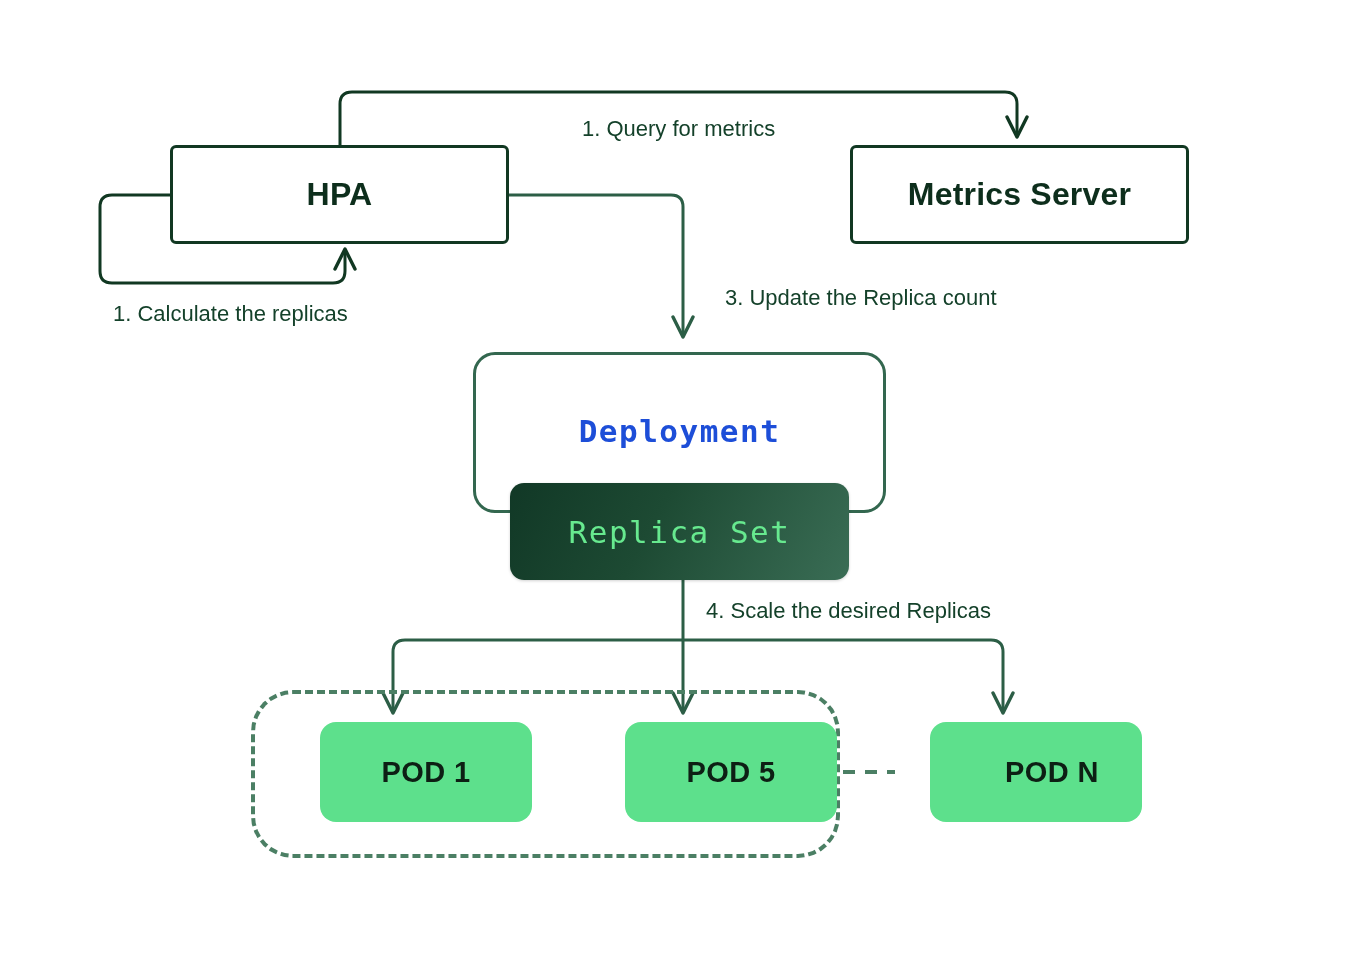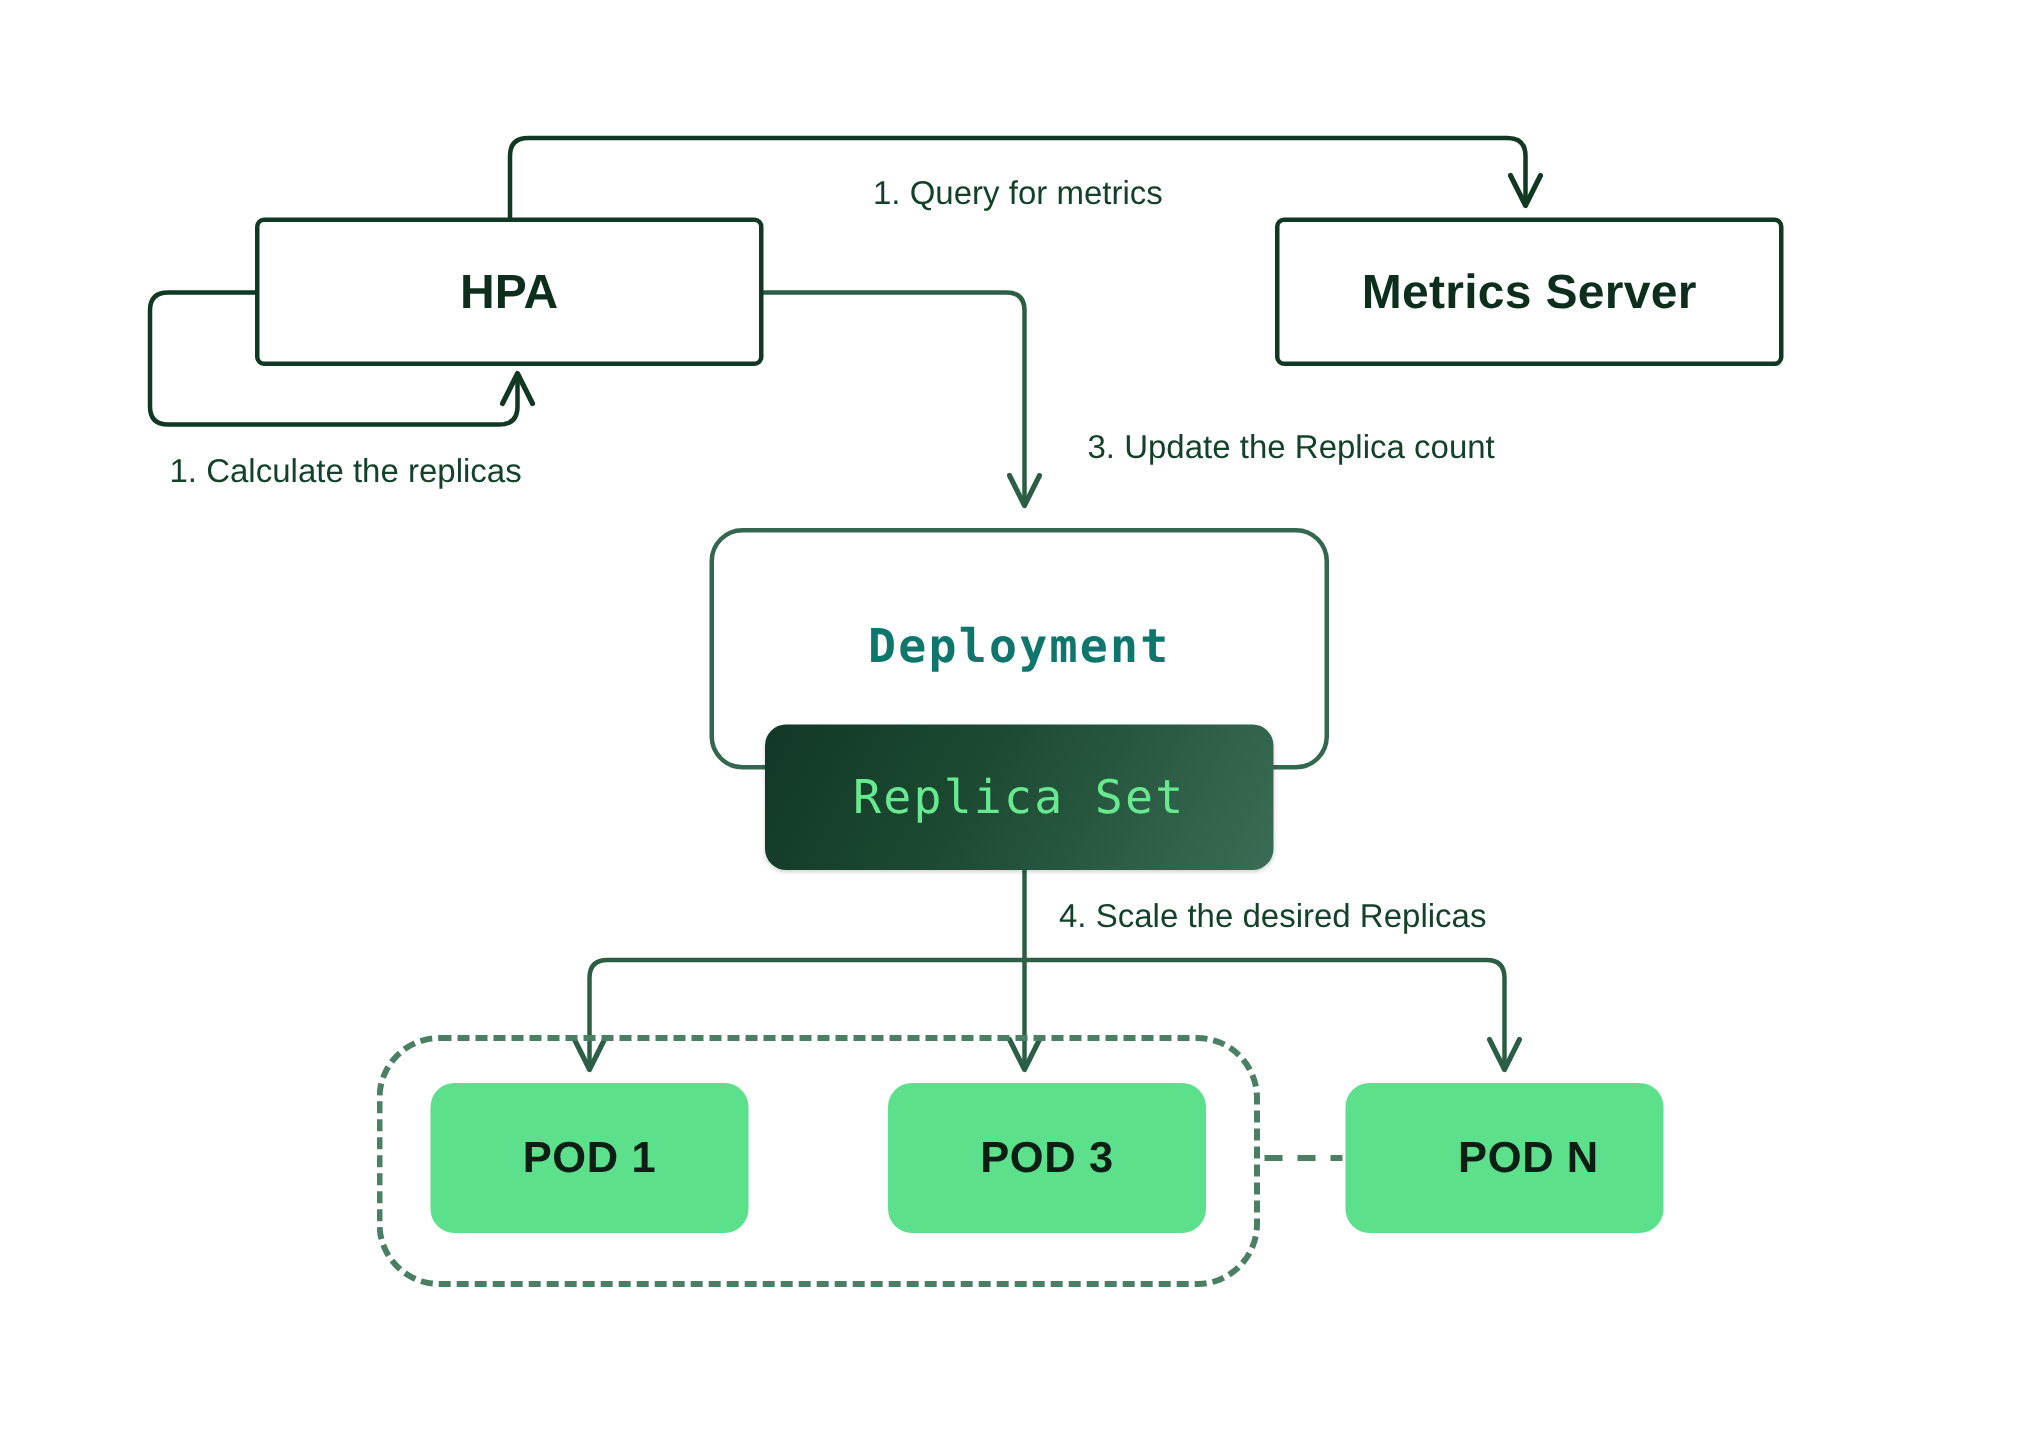--- a/index.html
+++ b/index.html
@@ -71,21 +71,21 @@
     border: 3px solid #33674f;
     border-radius: 22px;
     align-items: flex-start;
     justify-content: center;
     padding-top: 58px;
   }
   #node-deployment .mono-label {
     font-family: "DejaVu Sans Mono", "Liberation Mono", monospace;
     font-size: 31px;
     font-weight: 700;
-    color: #0f766e;
+    color: #1d4ed8;
     letter-spacing: 1.5px;
   }
 
   #node-replicaset {
     left: 510px;
     top: 483px;
     width: 339px;
     height: 97px;
     border-radius: 14px;
     background: linear-gradient(118deg, #113826 0%, #1d4a33 42%, #3a6d55 100%);
@@ -119,20 +119,21 @@
     height: 100px;
     border-radius: 16px;
     background: #5de08c;
     display: flex;
     align-items: center;
     justify-content: center;
     color: #0d1f14;
     font-weight: 700;
     font-size: 29px;
     letter-spacing: 0.4px;
+    margin-left: 33px;
   }
   #pod-1 { left: 287px; top: 722px; }
   #pod-2 { left: 592px; top: 722px; }
   #pod-n { left: 897px; top: 722px; padding-left: 32px; }
 
   
   .step-label {
     position: absolute;
     color: #14412a;
     font-size: 22px;
@@ -187,21 +188,21 @@
   <div class="node" id="node-replicaset">
     <span class="mono-label">Replica Set</span>
   </div>
 
   <div id="pod-group"></div>
 
   <div class="pod" id="pod-1">
     <span>POD 1</span>
   </div>
   <div class="pod" id="pod-2">
-    <span>POD 3</span>
+    <span>POD 5</span>
   </div>
   <div class="pod" id="pod-n">
     <span>POD N</span>
   </div>
 
   <div class="step-label" id="label-step-1">1.  Query for metrics</div>
   <div class="step-label" id="label-step-2">1. Calculate the replicas</div>
   <div class="step-label" id="label-step-3">3. Update the Replica count</div>
   <div class="step-label" id="label-step-4">4. Scale the desired Replicas</div>
 

